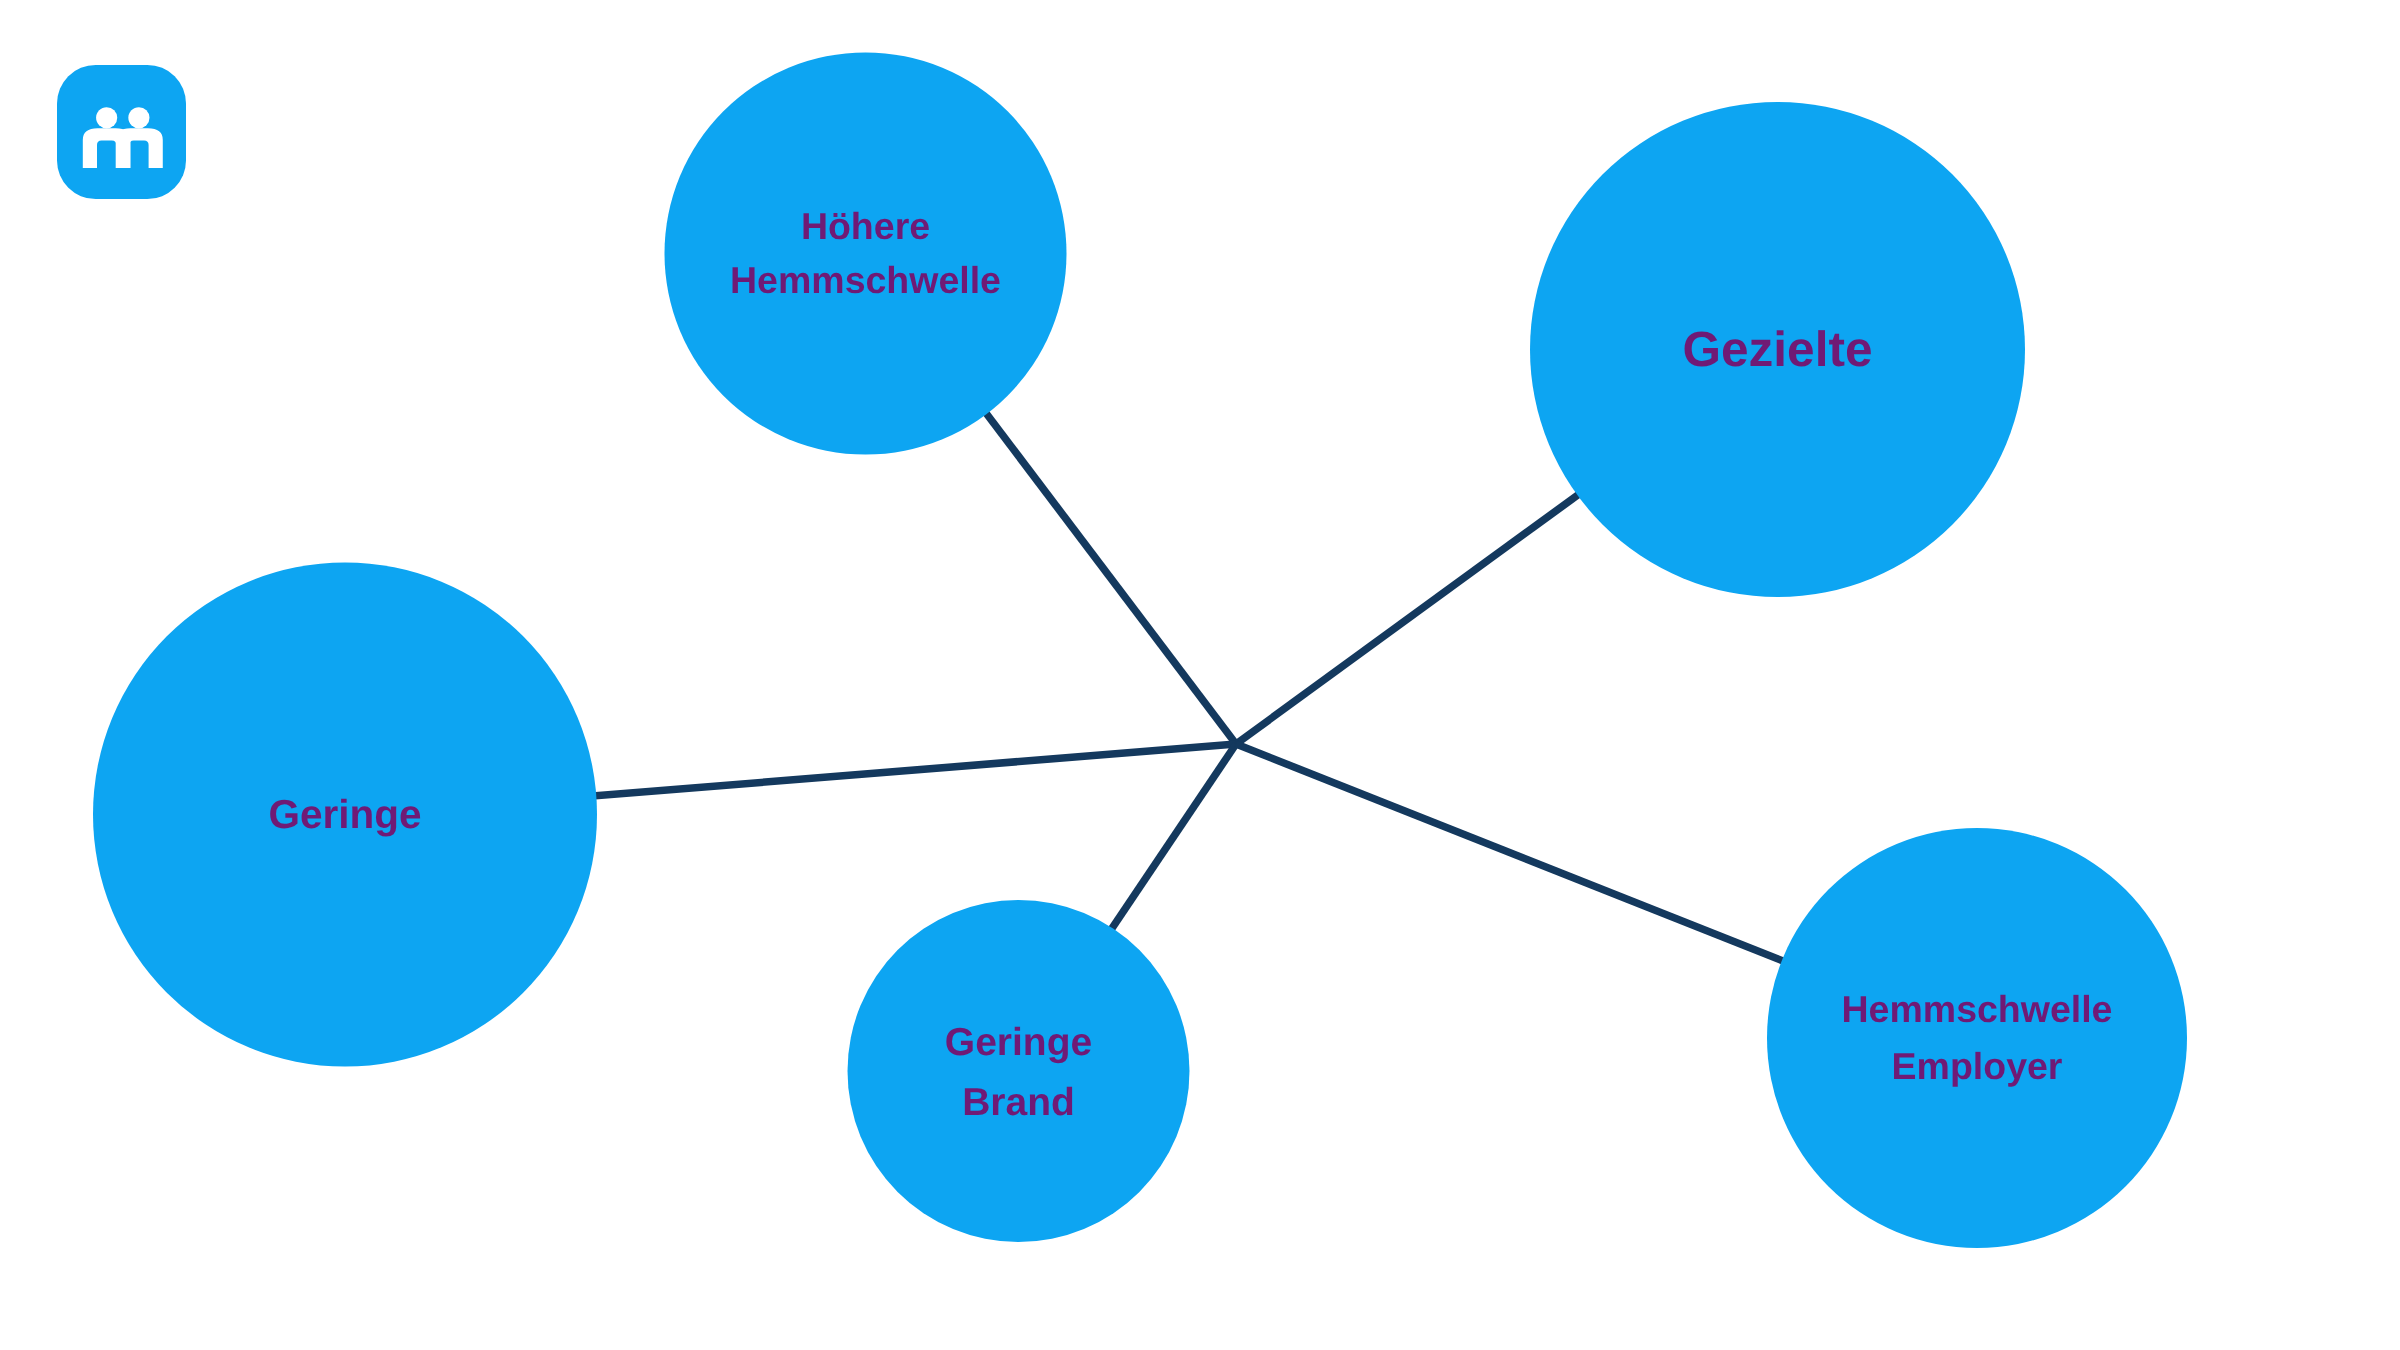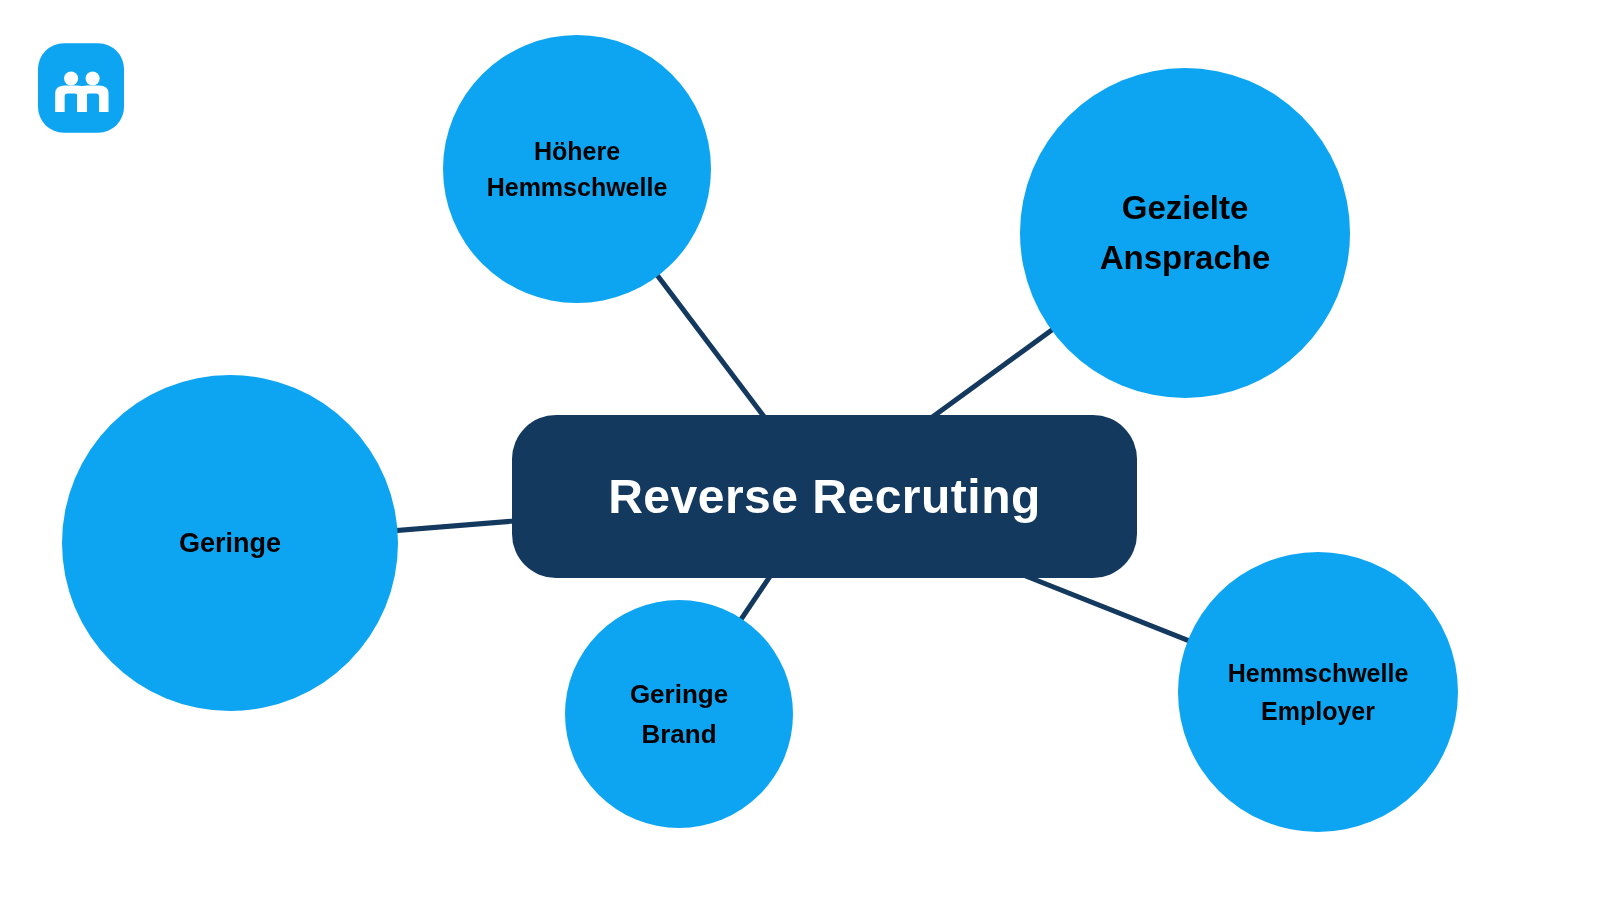--- a/index.html
+++ b/index.html
@@ -50,21 +50,21 @@
   .node {
     position: absolute;
     background: #0da5f2;
     border-radius: 50%;
     display: flex;
     flex-direction: column;
     align-items: center;
     justify-content: center;
     text-align: center;
     z-index: 2;
-    color: #000000;
+    color: #701a75;
     font-weight: 700;
   }
   .node .nl { display: block; }
   .node-1 { left: 443px; top: 35px;  width: 268px; height: 268px; font-size: 25px; line-height: 36px; }
   .node-2 { left: 1020px; top: 68px; width: 330px; height: 330px; font-size: 33px; line-height: 50px; }
   .node-3 { left: 62px;  top: 375px; width: 336px; height: 336px; font-size: 27px; line-height: 38px; }
   .node-4 { left: 565px; top: 600px; width: 228px; height: 228px; font-size: 26px; line-height: 40px; }
   .node-5 { left: 1178px; top: 552px; width: 280px; height: 280px; font-size: 25px; line-height: 38px; }
 </style>
 </head>
@@ -90,32 +90,28 @@
       <circle cx="29.5" cy="45" r="3.2" fill="#0da5f2"></circle>
       <circle cx="47.5" cy="45" r="3.2" fill="#0da5f2"></circle>
       <circle cx="54.5" cy="45" r="3.2" fill="#0da5f2"></circle>
       <circle cx="72.5" cy="45" r="3.2" fill="#0da5f2"></circle>
 
       <circle cx="38.5" cy="41" r="8.2" fill="#ffffff"></circle>
       <circle cx="63.5" cy="41" r="8.2" fill="#ffffff"></circle>
     </svg>
   </div>
 
-  <div class="center-box">
-    <span class="title">Reverse Recruting</span>
-  </div>
 
   <div class="node node-1">
     <span class="nl">Höhere</span>
     <span class="nl">Hemmschwelle</span>
   </div>
 
   <div class="node node-2">
     <span class="nl">Gezielte</span>
-    <span class="nl">Ansprache</span>
   </div>
 
   <div class="node node-3">
     <span class="nl">Geringe</span>
   </div>
 
   <div class="node node-4">
     <span class="nl">Geringe</span>
     <span class="nl">Brand</span>
   </div>

